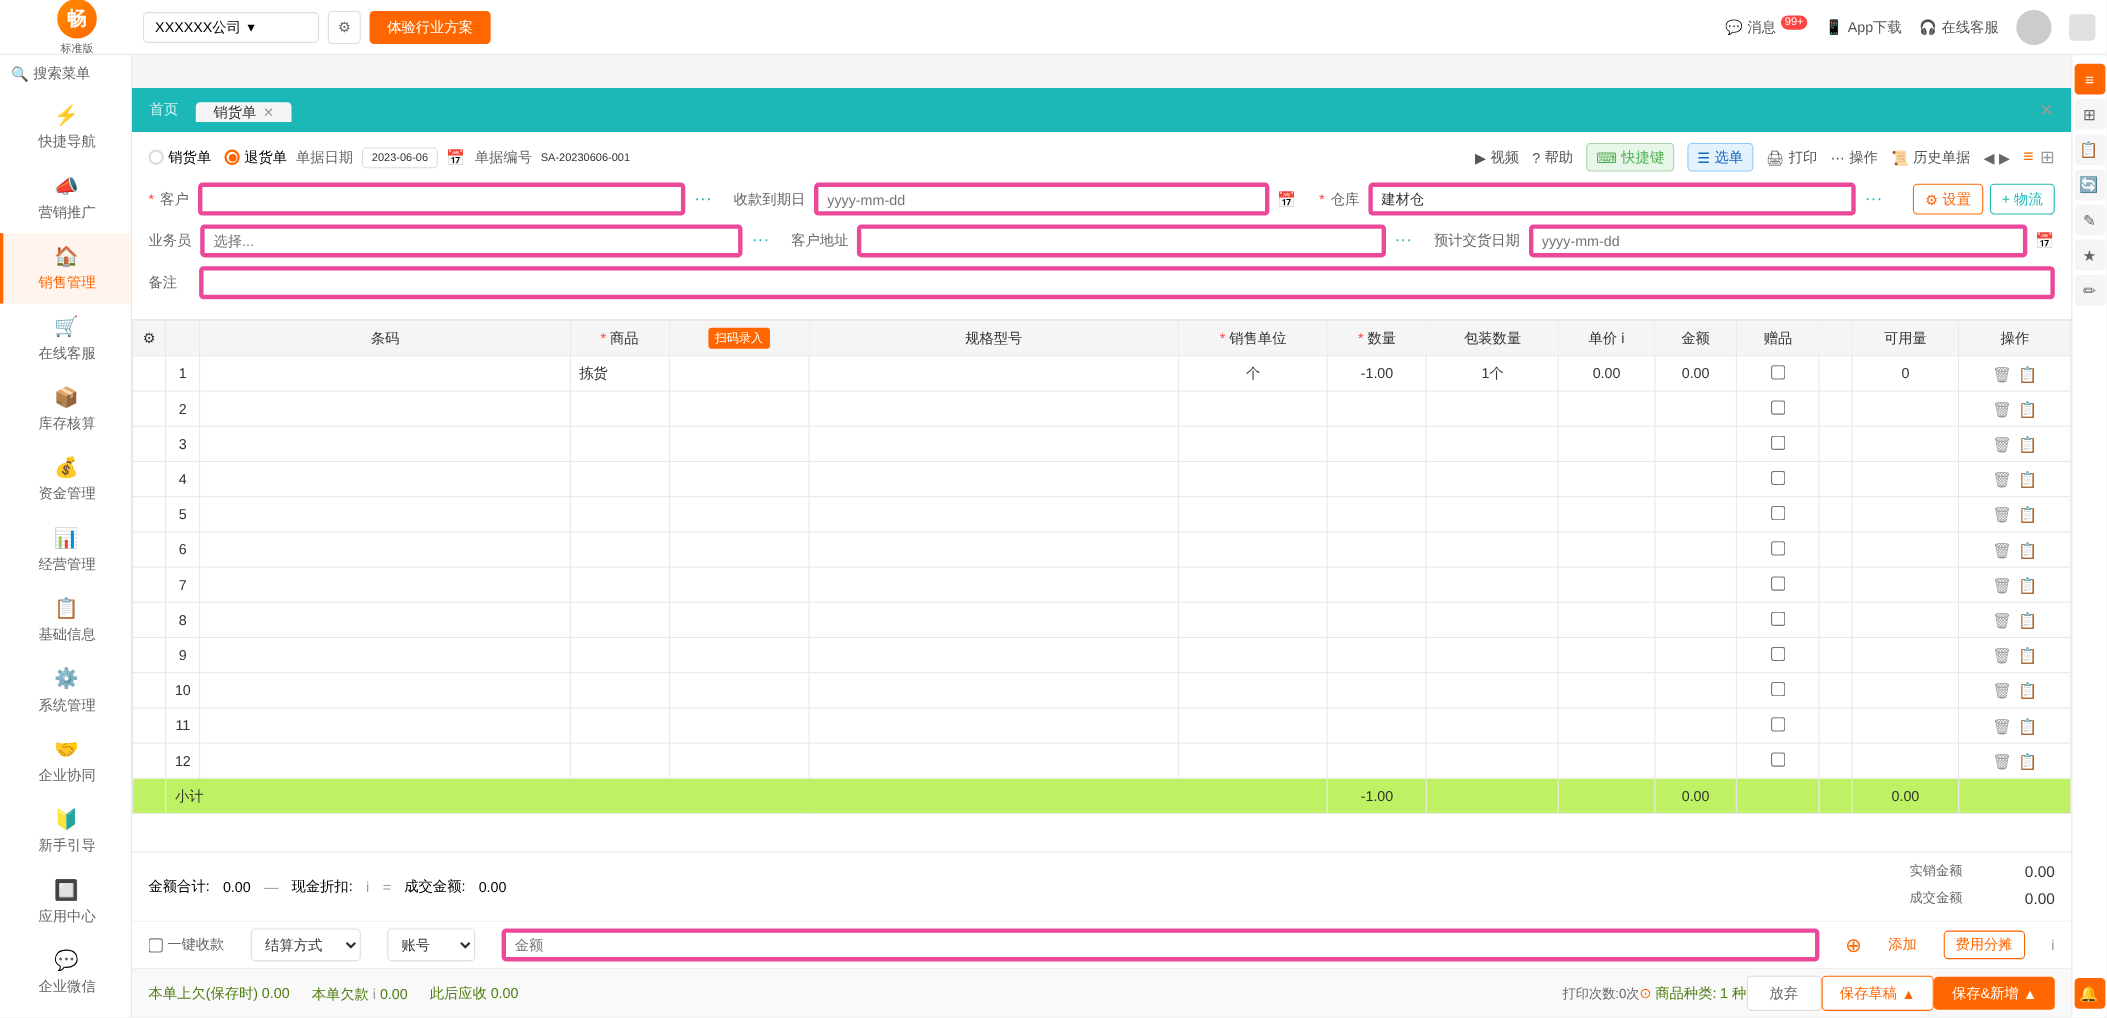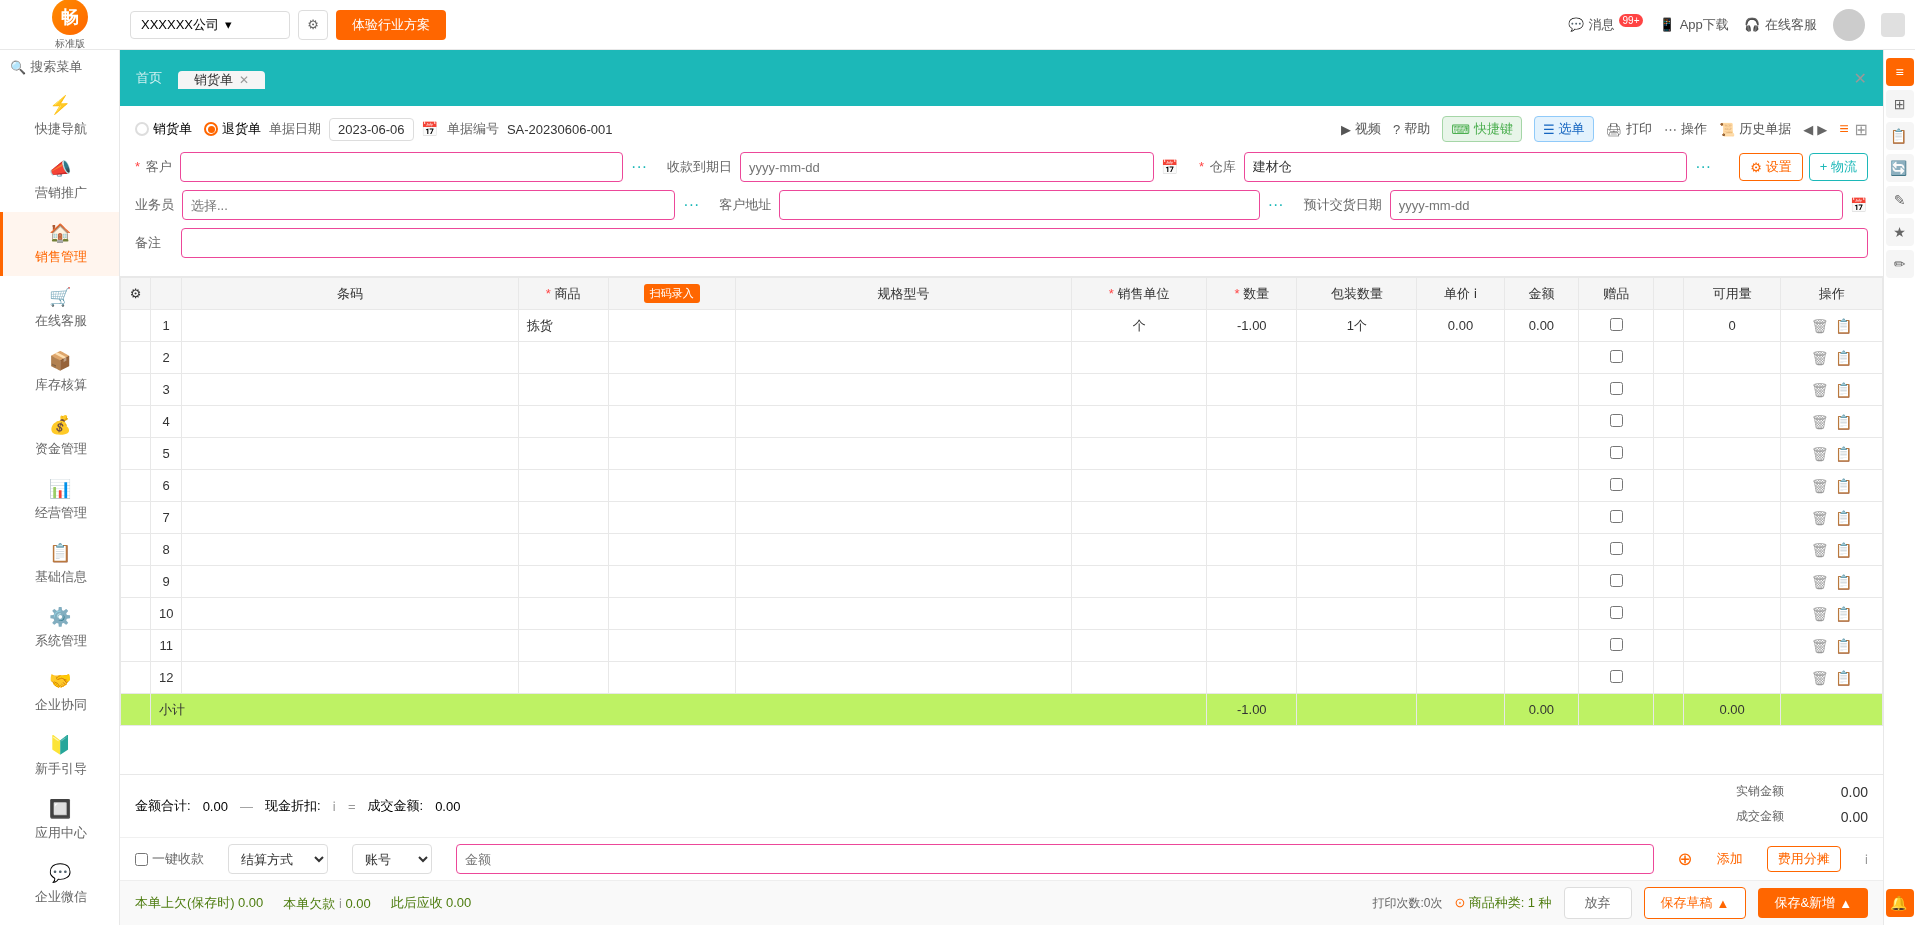--- a/index.html
+++ b/index.html
@@ -74,22 +74,23 @@
     }
     .sidebar-item.active { background: #fff5ee; color: #ff6600; border-left-color: #ff6600; }
     .sidebar-item .icon { font-size: 18px; }
     .sidebar-search { display: flex; align-items: center; gap: 4px; padding: 8px 10px; font-size: 12px; color: #666; cursor: pointer; }
 
     
     .content-area { flex: 1; display: flex; flex-direction: column; overflow: hidden; }
 
     
     .tab-bar {
-      height: 56px; background: #1cb8b8; display: flex; align-items: center;
+      height: 40px; background: #1cb8b8; display: flex; align-items: center;
       flex-shrink: 0;
+      margin-top: 30px;
     }
     .tab {
       padding: 0 16px; height: 100%; display: flex; align-items: center;
       cursor: pointer; color: rgba(255,255,255,0.8); font-size: 13px; gap: 6px;
     }
     .tab.active { background: #f5f5f5; color: #333; border-radius: 4px 4px 0 0; margin-top: 4px; }
     .tab-close { font-size: 12px; color: #999; cursor: pointer; }
 
     
     .form-area {
@@ -107,41 +108,41 @@
     }
     .radio-circle.checked { border-color: #ff6600; }
     .radio-circle.checked::after {
       content: ''; width: 7px; height: 7px; border-radius: 50%; background: #ff6600;
     }
     .form-row { display: flex; align-items: center; gap: 20px; margin-bottom: 8px; }
     .field-group { display: flex; align-items: center; gap: 8px; flex: 1; }
     .field-label { color: #666; white-space: nowrap; font-size: 13px; }
     .field-required { color: #ff4444; margin-right: 2px; }
     .field-input {
-      flex: 1; border: 1px solid #ec4899; border-radius: 4px; padding: 4px 8px;
+      flex: 1; border: 4px solid #ec4899; border-radius: 4px; padding: 4px 8px;
       height: 30px; color: #333; background: #fff; outline: none;
     }
     .field-dots { color: #1cb8b8; cursor: pointer; font-size: 16px; }
     .cal-icon { color: #999; cursor: pointer; font-size: 14px; }
     .toolbar-btn {
       display: flex; align-items: center; gap: 4px; cursor: pointer; color: #555; font-size: 12px;
     }
     .setup-btn {
       background: #fff; border: 1px solid #ff6600; color: #ff6600;
       border-radius: 4px; padding: 4px 10px; cursor: pointer; font-size: 12px;
       display: flex; align-items: center; gap: 4px;
     }
     .logistics-btn {
       background: #fff; border: 1px solid #1cb8b8; color: #1cb8b8;
       border-radius: 4px; padding: 4px 10px; cursor: pointer; font-size: 12px;
       display: flex; align-items: center; gap: 4px;
     }
     .doc-field { display: flex; align-items: center; gap: 8px; }
     .doc-label { color: #666; font-size: 13px; }
-    .doc-value { color: #333; font-size: 13px; }
+    .doc-value { color: #333; font-size: 10px; }
 
     
     .table-wrapper { flex: 1; overflow: auto; background: #fff; }
     .data-table { width: 100%; border-collapse: collapse; }
     .data-table th {
       background: #f5f5f5; border: 1px solid #e8e8e8; padding: 6px 8px;
       text-align: center; color: #333; font-weight: normal; white-space: nowrap;
       position: sticky; top: 0; z-index: 10;
     }
     .data-table td {
@@ -166,21 +167,21 @@
     }
     .footer-payment {
       padding: 6px 15px; display: flex; align-items: center; gap: 24px;
     }
     .footer-bottom {
       padding: 6px 15px; display: flex; align-items: center; gap: 20px;
       background: #f9f9f9; border-top: 1px solid #eee;
     }
     .footer-stat { color: #666; font-size: 12px; }
     .footer-stat span { color: #4d7c0f; }
-    .footer-right { margin-left: auto; display: flex; align-items: center; gap: 12px; }
+    .footer-right { margin-left: auto; display: flex; align-items: center; }
     .abandon-btn {
       background: #fff; border: 1px solid #ddd; color: #666;
       border-radius: 4px; padding: 6px 20px; cursor: pointer;
     }
     .save-draft-btn {
       background: #fff; border: 1px solid #ff6600; color: #ff6600;
       border-radius: 4px; padding: 6px 16px; cursor: pointer;
       display: flex; align-items: center; gap: 4px;
     }
     .save-new-btn {

